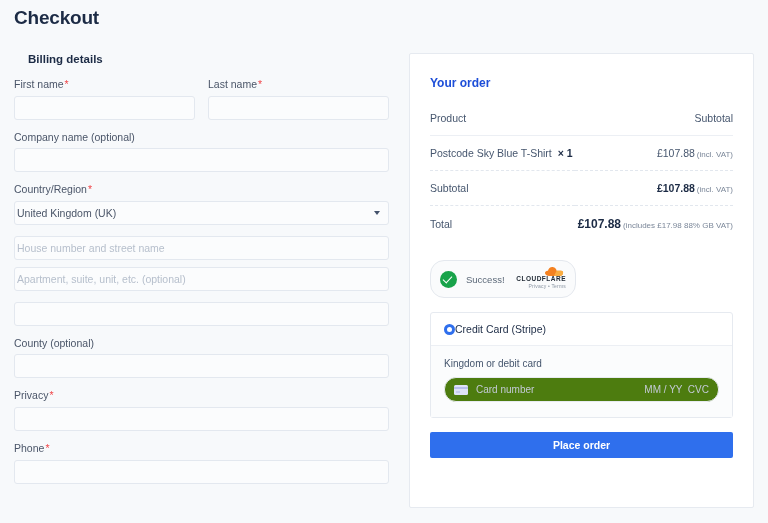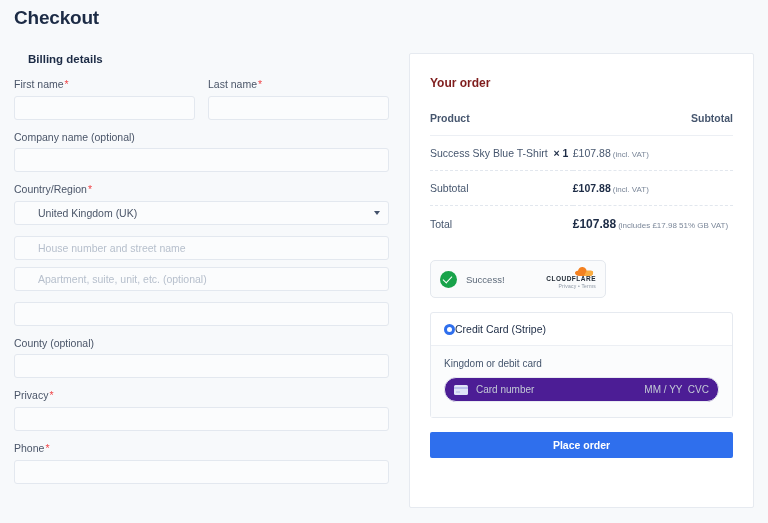--- a/index.html
+++ b/index.html
@@ -75,21 +75,21 @@
     display: block;
     width: 100%;
     box-sizing: border-box;
     height: 24px;
     border: 1px solid #e3e8ef;
     border-radius: 3px;
     background: #fbfcfd;
     font-family: "Liberation Sans", sans-serif;
     font-size: 10.5px;
     color: #4a5568;
-    padding: 0 23px;
+    padding: 0 2px;
     outline: none;
   }
   .input::placeholder {
     color: #b6bfcc;
   }
   .input.stacked {
     margin-top: 7px;
   }
   .row2 {
     display: flex;
@@ -123,50 +123,50 @@
     background: #ffffff;
     border: 1px solid #e6eaf0;
     border-radius: 2px;
     padding: 22px 20px 22px 20px;
     box-sizing: border-box;
     min-height: 455px;
   }
   .order-title {
     font-size: 12px;
     font-weight: bold;
-    color: #7f1d1d;
+    color: #1d4ed8;
     margin: 0 0 22px 0;
   }
   .order-table {
     width: 100%;
     border-collapse: collapse;
   }
   .order-table th {
     font-size: 10.5px;
-    font-weight: bold;
+    font-weight: normal;
     color: #46566e;
     text-align: left;
     padding: 0 0 11px 0;
     border-bottom: 1px solid #eceff4;
   }
   .order-table th.right {
     text-align: right;
   }
   .order-table td {
     font-size: 10.5px;
     color: #46566e;
     padding: 11px 0;
     border-bottom: 1px dashed #e2e7ee;
     vertical-align: middle;
   }
   .order-table tr:last-child td {
     border-bottom: none;
   }
   .order-table td.right {
-    text-align: left;
+    text-align: right;
   }
   .qty {
     font-weight: bold;
     color: #1c2b45;
   }
   .amount {
     font-weight: bold;
     color: #1c2b45;
   }
   .amount.plain {
@@ -185,25 +185,25 @@
     font-weight: bold;
     color: #1c2b45;
   }
   .label-strong {
     color: #1c2b45;
   }
 
   
   .turnstile {
     margin-top: 18px;
-    width: 176px;
+    width: 146px;
     height: 38px;
     box-sizing: border-box;
     border: 1px solid #e4e8ee;
-    border-radius: 5px;
+    border-radius: 14px;
     background: #fafbfc;
     display: flex;
     align-items: center;
     padding: 0 9px;
   }
   .check-circle {
     width: 17px;
     height: 17px;
     border-radius: 50%;
     background: #18a34a;
@@ -299,21 +299,21 @@
     font-size: 10px;
     color: #46566e;
     margin-bottom: 8px;
   }
   .card-input {
     display: flex;
     align-items: center;
     height: 23px;
     border: 1px solid #e8ebf1;
     border-radius: 12px;
-    background: #4c1d95;
+    background: #4d7c0f;
     padding: 0 9px;
   }
   .card-glyph {
     width: 14px;
     height: 10px;
     border-radius: 1.5px;
     background: #dfe3f7;
     flex: 0 0 14px;
     position: relative;
   }
@@ -441,30 +441,30 @@
 
         <table class="order-table">
           <thead>
             <tr>
               <th>Product</th>
               <th class="right">Subtotal</th>
             </tr>
           </thead>
           <tbody>
             <tr>
-              <td><span>Success Sky Blue T-Shirt</span>&nbsp; <span class="qty">×</span> <span class="qty">1</span></td>
+              <td><span>Postcode Sky Blue T-Shirt</span>&nbsp; <span class="qty">×</span> <span class="qty">1</span></td>
               <td class="right"><span class="amount plain">£107.88</span><span class="vat-note">(incl. VAT)</span></td>
             </tr>
             <tr>
               <td class="label-strong">Subtotal</td>
               <td class="right"><span class="amount">£107.88</span><span class="vat-note">(incl. VAT)</span></td>
             </tr>
             <tr>
               <td class="label-strong">Total</td>
-              <td class="right"><span class="total-amount">£107.88</span><span class="vat-note">(includes £17.98 51% GB VAT)</span></td>
+              <td class="right"><span class="total-amount">£107.88</span><span class="vat-note">(includes £17.98 88% GB VAT)</span></td>
             </tr>
           </tbody>
         </table>
 
         <div class="turnstile">
           <span class="check-circle"></span>
           <span class="turnstile-label">Success!</span>
           <span class="cf-brand">
             <svg class="cf-cloud" viewBox="0 0 40 22">
               <path d="M11 20 C5 20 2 17 2 14 C2 11 5 9 8 9.5 C9 4 14 1 19 2.5 C23 3.6 25 7 25.2 9.5 L34 9.5 C37 9.5 39 12 38 15 C37.3 17.6 35 20 32 20 Z" fill="#f48120"></path>

